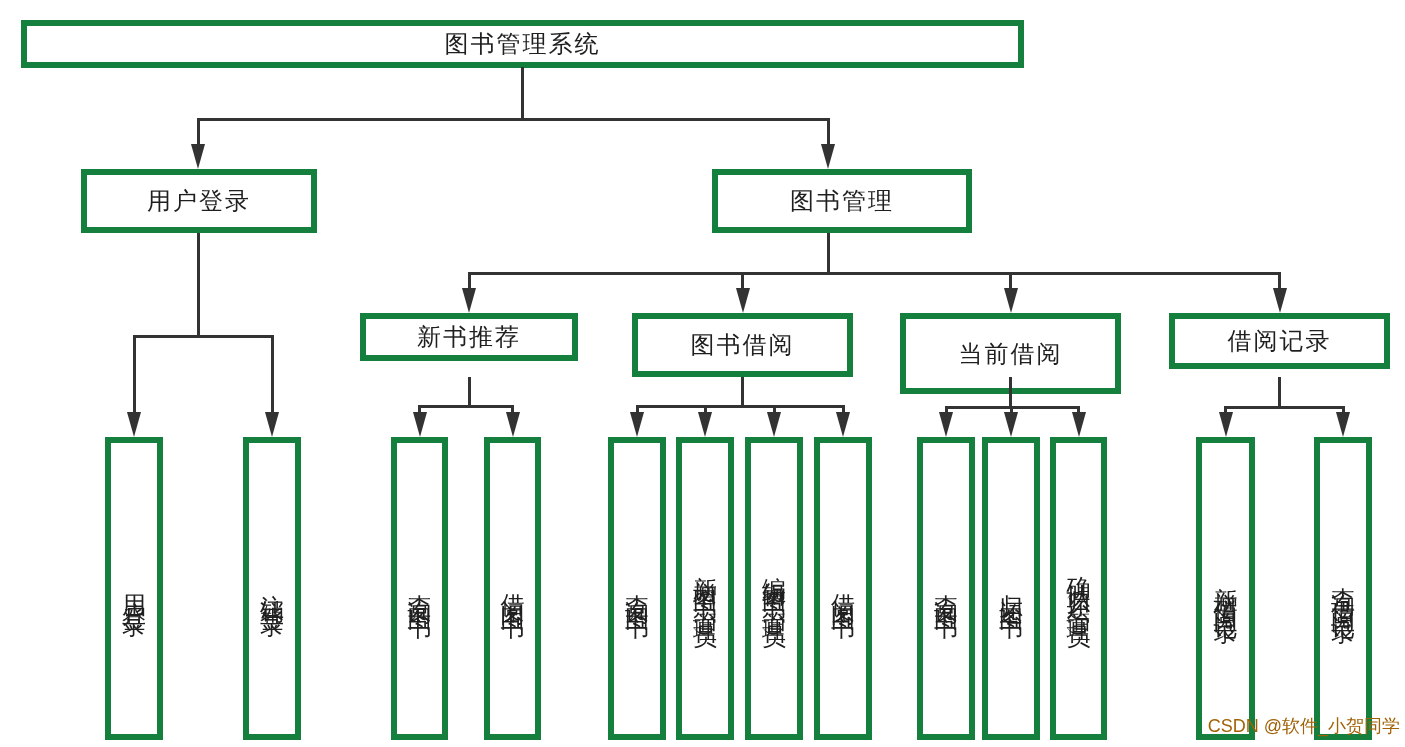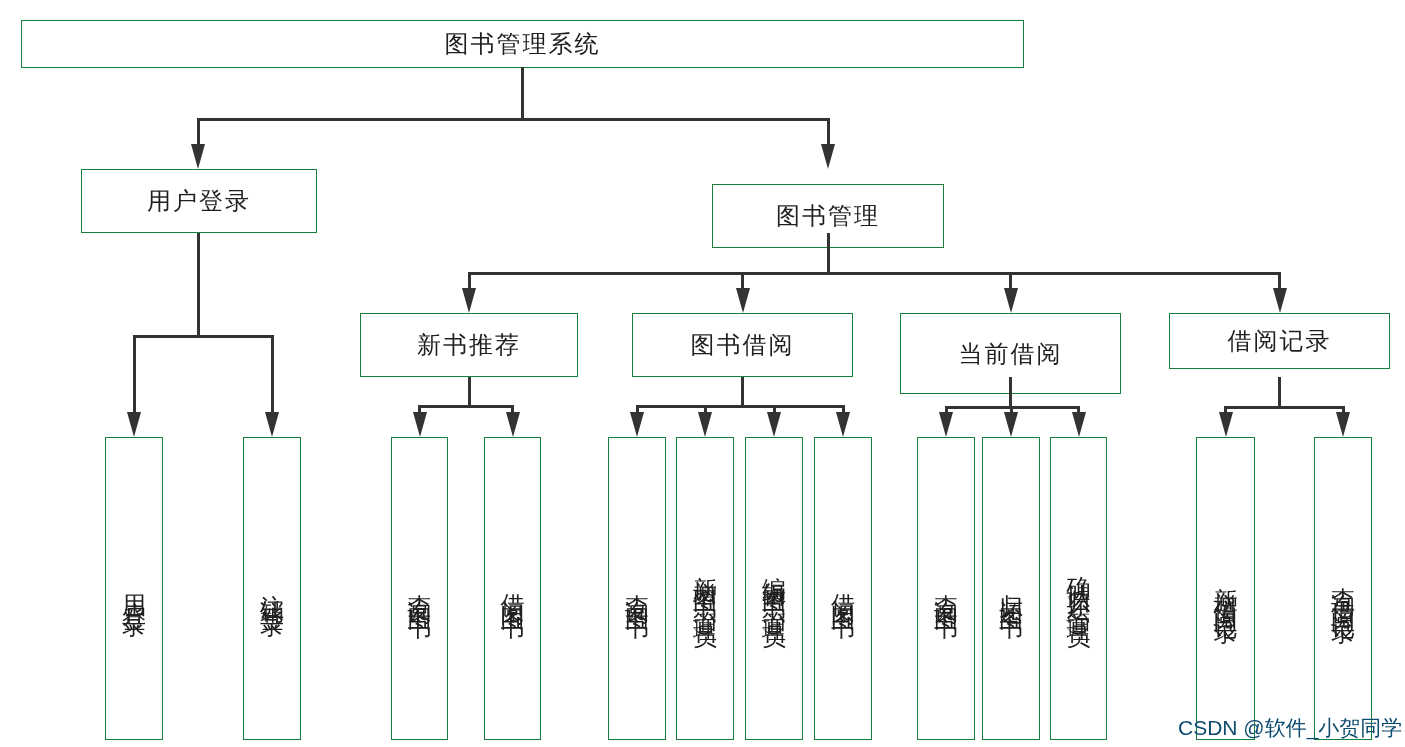--- a/index.html
+++ b/index.html
@@ -1,58 +1,58 @@
 <!DOCTYPE html>
 <html><head>
 <meta charset="utf-8">
 <style>
   html,body{margin:0;padding:0;background:#ffffff;}
   .canvas{
     position:relative;width:1405px;height:747px;background:#ffffff;
     font-family:"Liberation Sans","DejaVu Sans",sans-serif;color:#1f1f1f;overflow:hidden;
   }
   .node{
-    position:absolute;border:1px solid #15803d;background:#ffffff;
+    position:absolute;border:6px solid #15803d;background:#ffffff;
     display:flex;align-items:center;justify-content:center;box-sizing:border-box;
   }
   .node .lbl{
     font-size:24px;letter-spacing:2px;color:#1f1f1f;white-space:nowrap;
   }
   .leaf .lbl{
     writing-mode:vertical-rl;text-orientation:mixed;
     letter-spacing:7px;line-height:1;font-size:24px;white-space:normal;
   }
   .vline,.hline{position:absolute;background:#333333;}
   .arrowhead{
     position:absolute;width:0;height:0;
     border-left:7px solid transparent;border-right:7px solid transparent;
     border-top:25px solid #333333;
   }
   .watermark{
     position:absolute;left:1178px;top:714px;width:222px;text-align:right;
-    font-size:21px;color:#0c4a6e;white-space:nowrap;z-index:5;
+    font-size:18px;color:#a16207;white-space:nowrap;z-index:5;
   }
 </style>
 </head>
 <body>
 
 <div class="canvas">
 
   <div class="node" style="left:21px;top:20px;width:1003px;height:48px">
     <span class="lbl">图书管理系统</span>
   </div>
 
   <div class="node" style="left:81px;top:169px;width:236px;height:64px">
     <span class="lbl">用户登录</span>
   </div>
-  <div class="node" style="left:712px;top:184px;width:232px;height:64px">
+  <div class="node" style="left:712px;top:169px;width:260px;height:64px">
     <span class="lbl">图书管理</span>
   </div>
 
-  <div class="node" style="left:360px;top:313px;width:218px;height:64px">
+  <div class="node" style="left:360px;top:313px;width:218px;height:48px">
     <span class="lbl">新书推荐</span>
   </div>
   <div class="node" style="left:632px;top:313px;width:221px;height:64px">
     <span class="lbl">图书借阅</span>
   </div>
   <div class="node" style="left:900px;top:313px;width:221px;height:81px">
     <span class="lbl">当前借阅</span>
   </div>
   <div class="node" style="left:1169px;top:313px;width:221px;height:56px">
     <span class="lbl">借阅记录</span>

